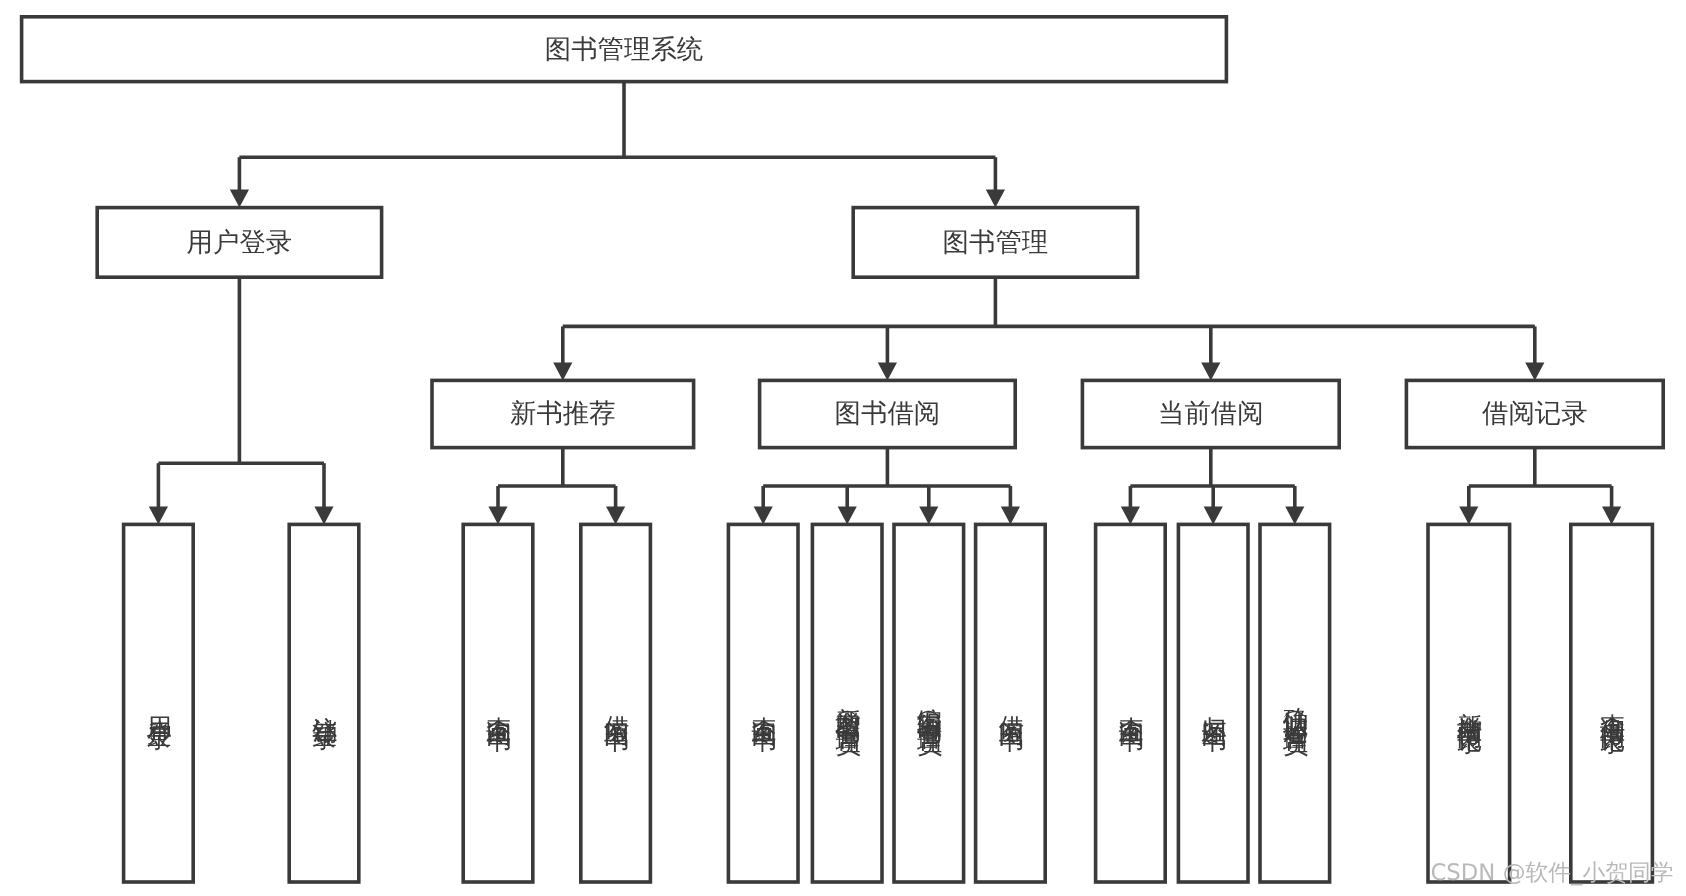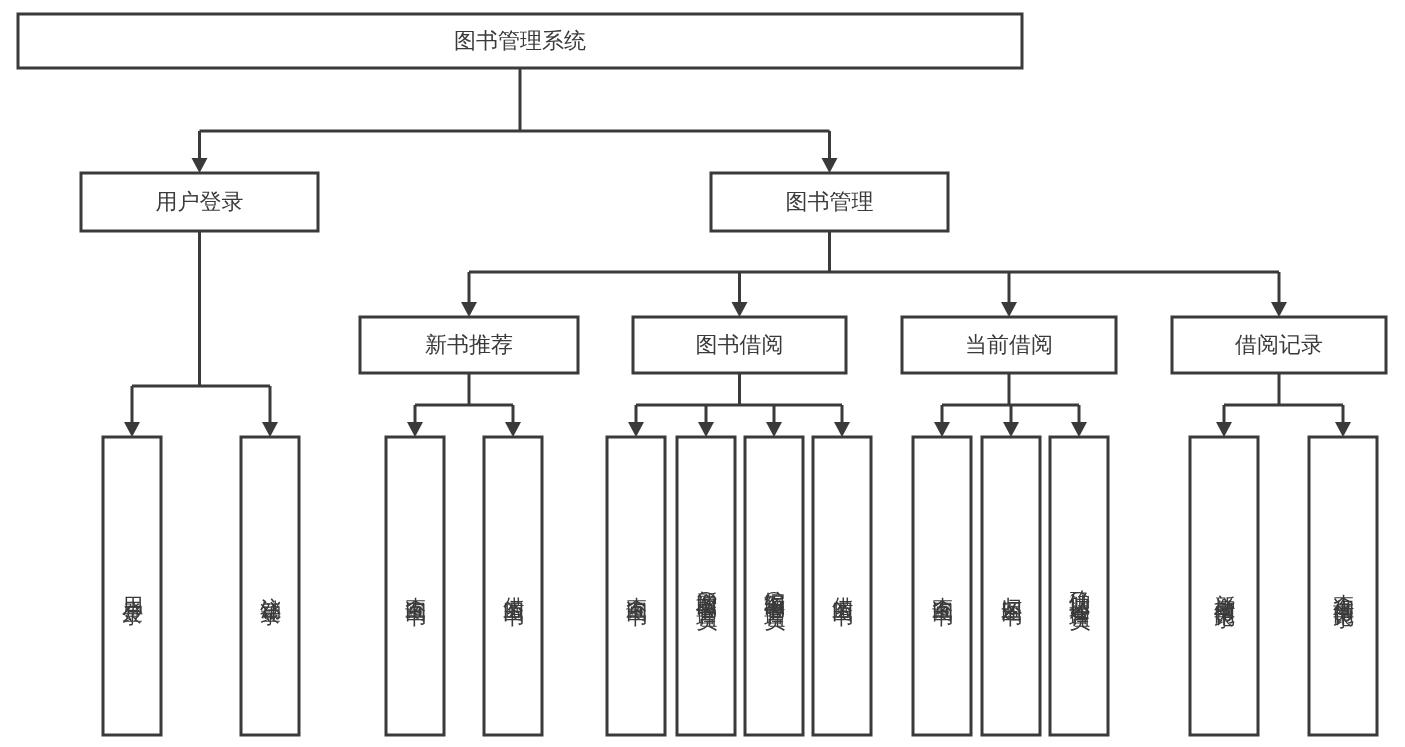--- a/index.html
+++ b/index.html
@@ -119,13 +119,14 @@
       <div class="vlabel" style="left: 677px; top: 437px; width: 58px; height: 298px;">新增图书（管理员）</div>
       <div class="vlabel" style="left: 745px; top: 437px; width: 58px; height: 298px;">编辑图书（管理员）</div>
       <div class="vlabel" style="left: 813px; top: 437px; width: 58px; height: 298px;">借阅图书</div>
       <div class="vlabel" style="left: 913px; top: 437px; width: 58px; height: 298px;">查询图书</div>
       <div class="vlabel" style="left: 982px; top: 437px; width: 58px; height: 298px;">归还图书</div>
       <div class="vlabel" style="left: 1050px; top: 437px; width: 58px; height: 298px;">确认归还（管理员）</div>
       <div class="vlabel" style="left: 1190px; top: 437px; width: 68px; height: 298px;">新增借阅记录</div>
       <div class="vlabel" style="left: 1309px; top: 437px; width: 68px; height: 298px;">查询借阅记录</div>
     </div>
 
+  <div class="watermark" style="left: 1192px; top: 714px;">CSDN @软件_小贺同学</div>
 </div>
 
 </body></html>

